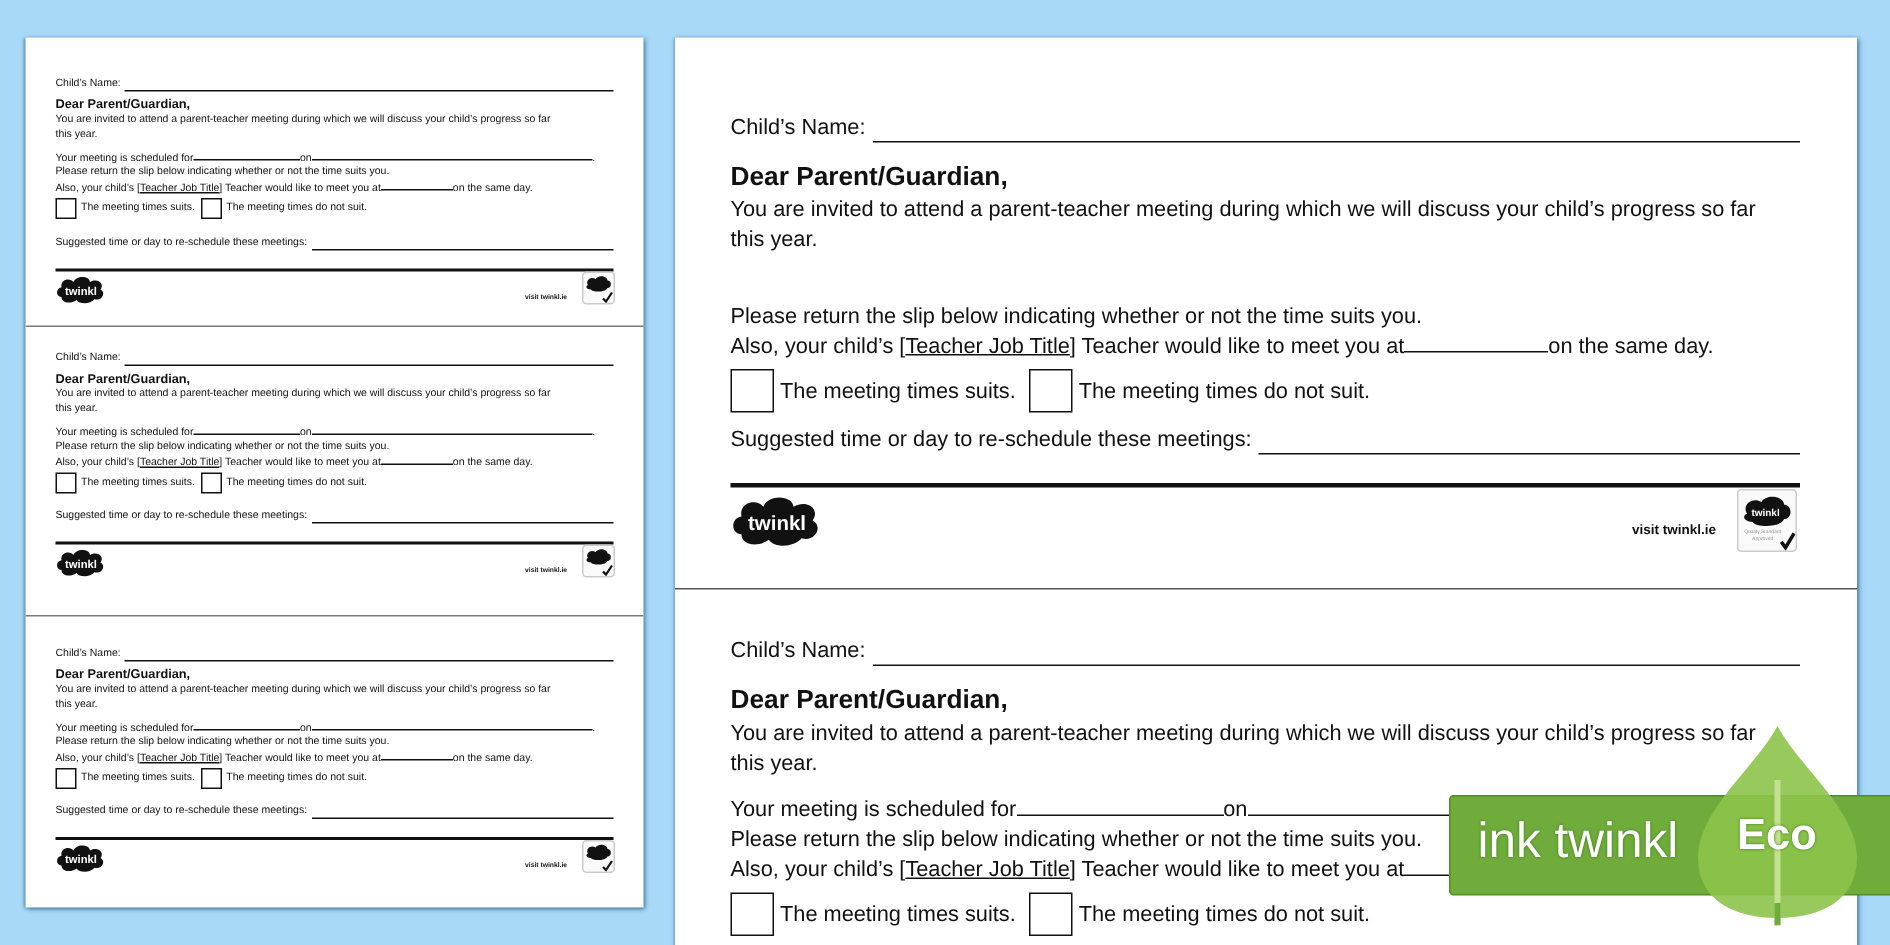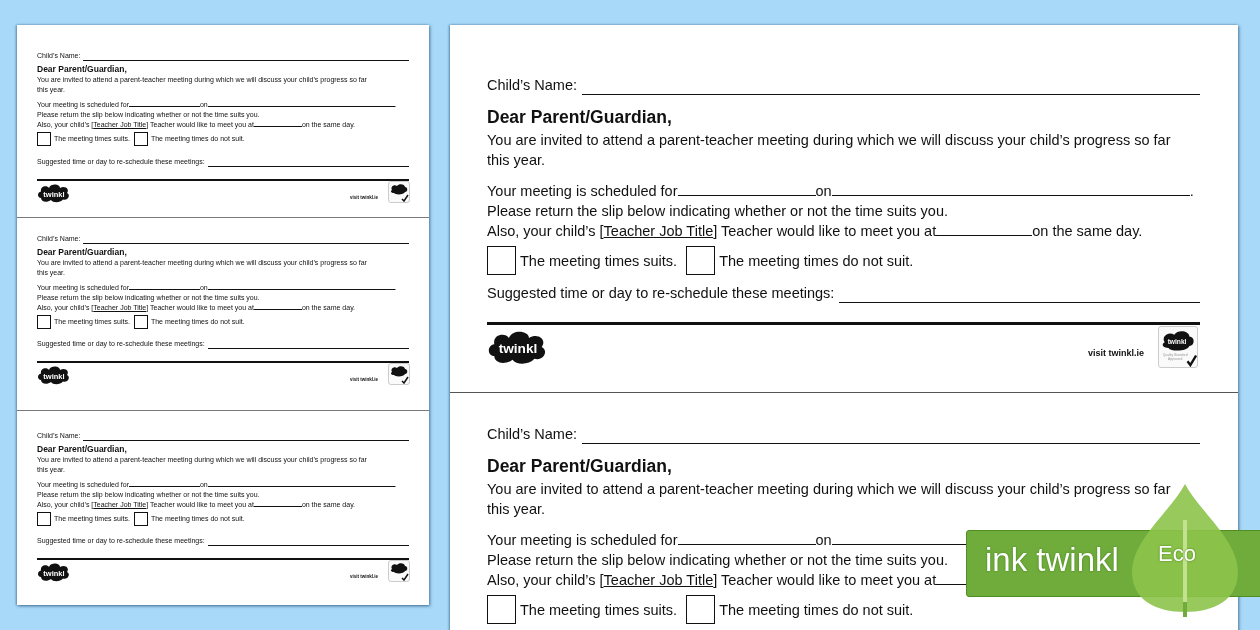--- a/index.html
+++ b/index.html
@@ -63,21 +63,21 @@
       border-radius: 3px 0 0 3px;
     }
     .eco-text {
       position: absolute; left: 18px; top: 10px;
       font-size: 33px; color: #fff; letter-spacing: 0px;
       text-shadow: 0 0 2px #3d7a14;
     }
     .eco-leaf { position: absolute; left: 1120px; top: 482px; width: 130px; height: 135px; }
     .eco-word {
       position: absolute; left: 1158px; top: 541px;
-      font-size: 22px; font-weight: normal; color: #fff;
+      font-size: 29px; font-weight: bold; color: #fff;
       text-shadow: 0 0 2px #3d7a14;
     }
   </style>
 </head>
 <body>
 
 <div class="page page-small">
 
   <div class="slip sm" style="top:0; height:192px;">
     <div class="row name-row" style="top:26px;">
@@ -208,23 +208,20 @@
 <div class="page page-large">
 
   <div class="slip lg" style="top:0; height:367px;">
     <div class="row name-row" style="top:50px;">
       <span>Child’s Name:</span>
       <span class="fill"></span>
     </div>
     <div class="row title" style="top:82px;">Dear Parent/Guardian,</div>
     <div class="row" style="top:105px;">You are invited to attend a parent-teacher meeting during which we will discuss your child’s progress so far</div>
     <div class="row" style="top:125px;">this year.</div>
-    <div class="row" style="top:156px;">
-      <span>Your meeting is scheduled for</span><span class="blank" style="width:138px;"></span><span>on</span><span class="blank" style="width:358px;"></span><span>.</span>
-    </div>
     <div class="row" style="top:176px;">Please return the slip below indicating whether or not the time suits you.</div>
     <div class="row" style="top:196px;">
       <span>Also, your child’s [</span><span class="u">Teacher Job Title</span><span>] Teacher would like to meet you at</span><span class="blank" style="width:96px;"></span><span>on the same day.</span>
     </div>
     <div class="row cb-row" style="top:221px;">
       <span class="cbx"></span>
       <span class="label">The meeting times suits.</span>
       <span class="cbx"></span>
       <span class="label">The meeting times do not suit.</span>
     </div>

